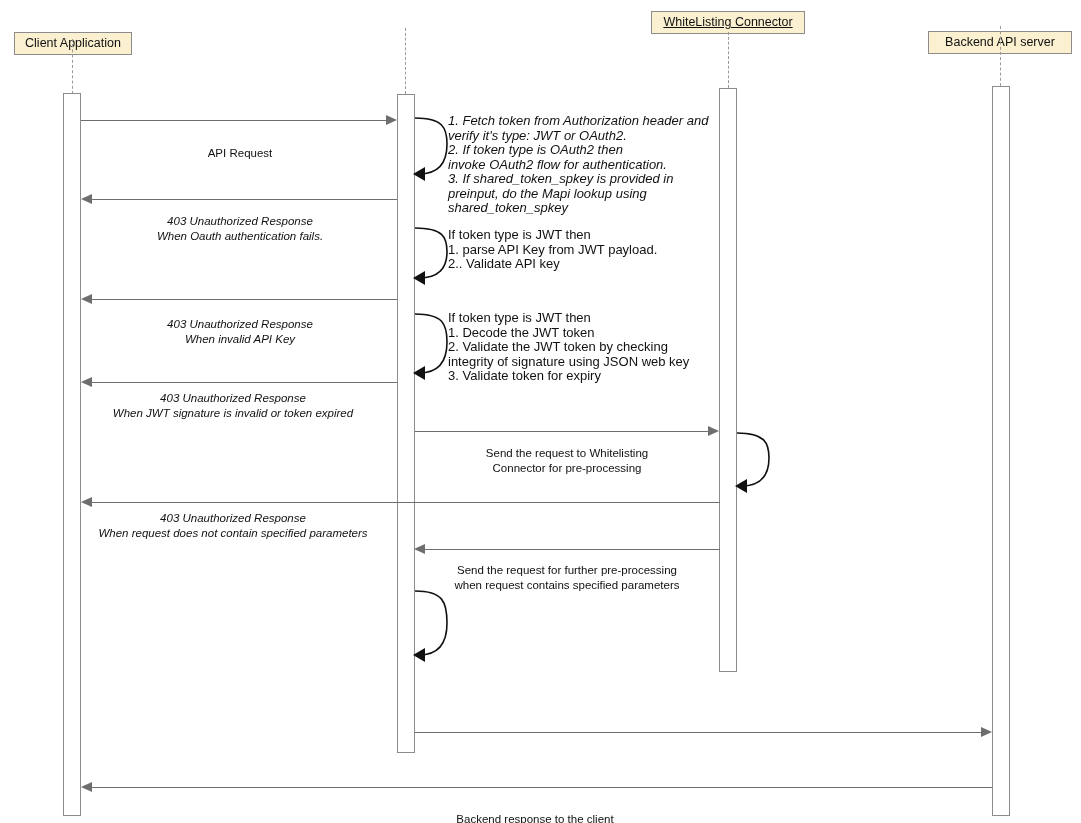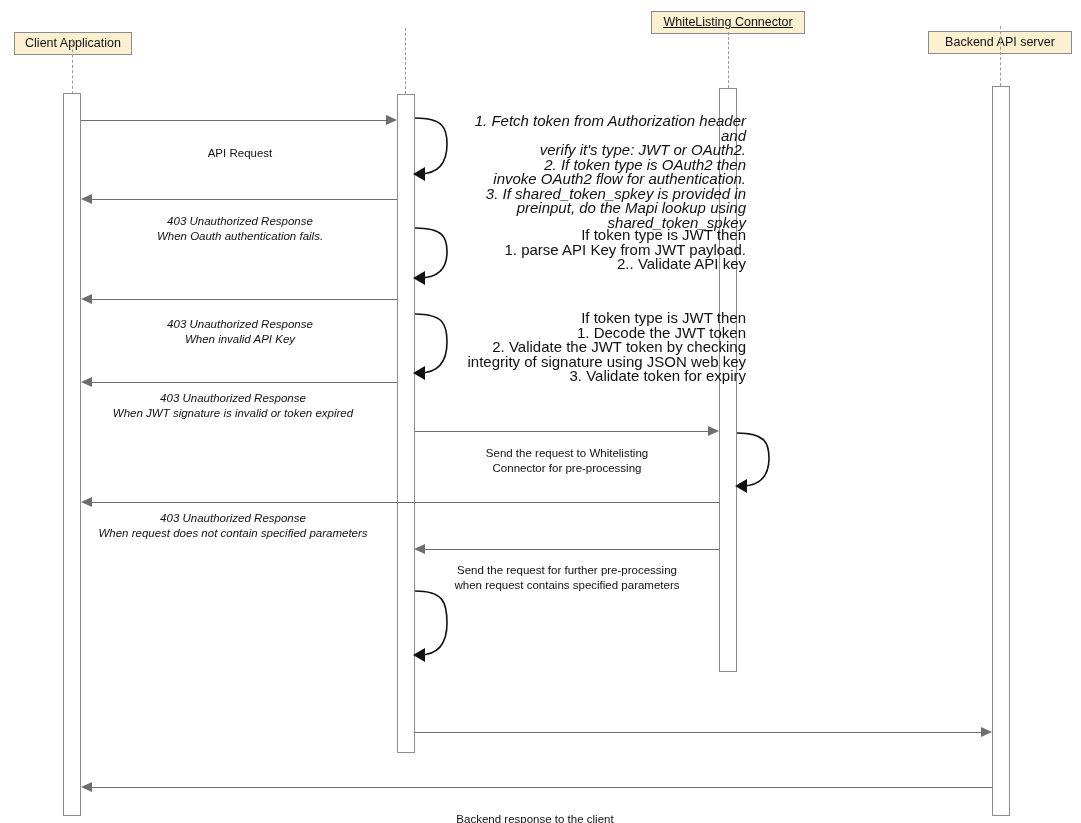--- a/index.html
+++ b/index.html
@@ -63,22 +63,22 @@
     color:#111;
     white-space:pre-line;
     margin-top:47px;
   }
   .msg-label.italic{font-style:italic;}
 
   
   .selfloop{position:absolute;}
   .note-text{
     position:absolute;
-    text-align:right;
-    font-size:15px;
+    text-align:left;
+    font-size:13px;
     line-height:14.5px;
     color:#111;
     white-space:pre-line;
   }
   .note-text.italic{font-style:italic;}
 </style>
 </head>
 <body>
 
 <div id="canvas">

